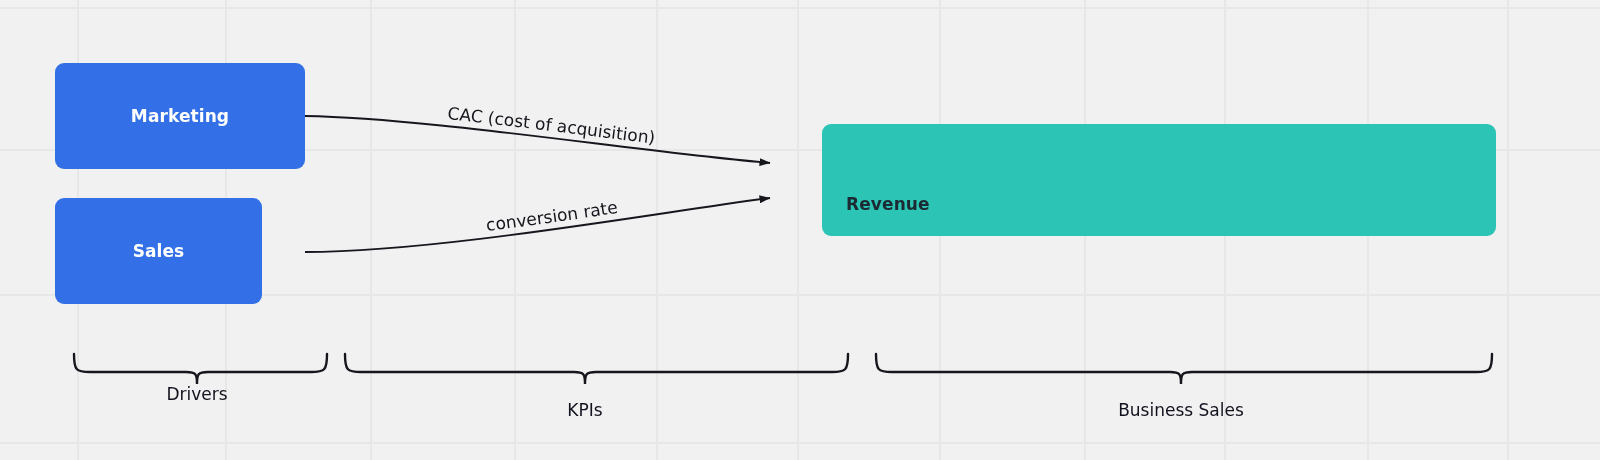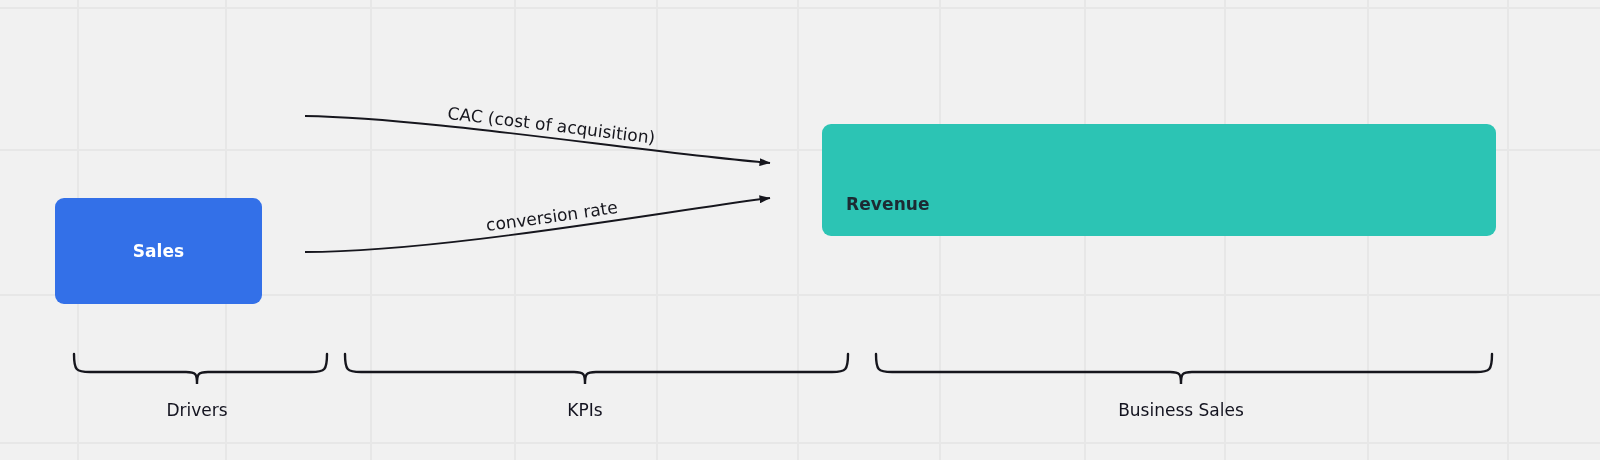--- a/index.html
+++ b/index.html
@@ -103,37 +103,40 @@
     <path d="M305,252 C440,252 660,212 770,198" fill="none" stroke="#16161d" stroke-width="1.9" marker-end="url(#arrowhead)"></path>
 
     <text class="edge-label" dy="-7">
       <textPath href="#path-cac" startOffset="31%">CAC (cost of acquisition)</textPath>
     </text>
     <text class="edge-label" dy="-7">
       <textPath href="#path-cr" startOffset="40%">conversion rate</textPath>
     </text>
   </svg>
 
+  <div class="node node-driver" style="left:55px; top:63px; width:250px; height:106px;">
+    <span class="node-label">Marketing</span>
+  </div>
 
   <div class="node node-driver" style="left:55px; top:198px; width:207px; height:106px;">
     <span class="node-label">Sales</span>
   </div>
 
   <div class="node node-business" style="left:822px; top:124px; width:674px; height:112px;">
     <span class="node-label">Revenue</span>
   </div>
 
   <svg id="bracket-layer" viewBox="0 0 1600 460" xmlns="http://www.w3.org/2000/svg">
     <g fill="none" stroke="#16161d" stroke-width="2.4" stroke-linecap="round">
       <path d="M74,354 C74,370 76,372 90,372 L186,372 C196,372 197,374 197,384
                C197,374 198,372 208,372 L311,372 C325,372 327,370 327,354"></path>
       <path d="M345,354 C345,370 347,372 361,372 L574,372 C584,372 585,374 585,384
                C585,374 586,372 596,372 L832,372 C846,372 848,370 848,354"></path>
       <path d="M876,354 C876,370 878,372 892,372 L1170,372 C1180,372 1181,374 1181,384
                C1181,374 1182,372 1192,372 L1476,372 C1490,372 1492,370 1492,354"></path>
     </g>
   </svg>
 
-  <div class="group-label" style="left:197px; top:400px;">Drivers</div>
+  <div class="group-label" style="left:197px; top:384px;">Drivers</div>
   <div class="group-label" style="left:585px; top:400px;">KPIs</div>
   <div class="group-label" style="left:1181px; top:400px;">Business Sales</div>
 
 </div>
 
 </body></html>

